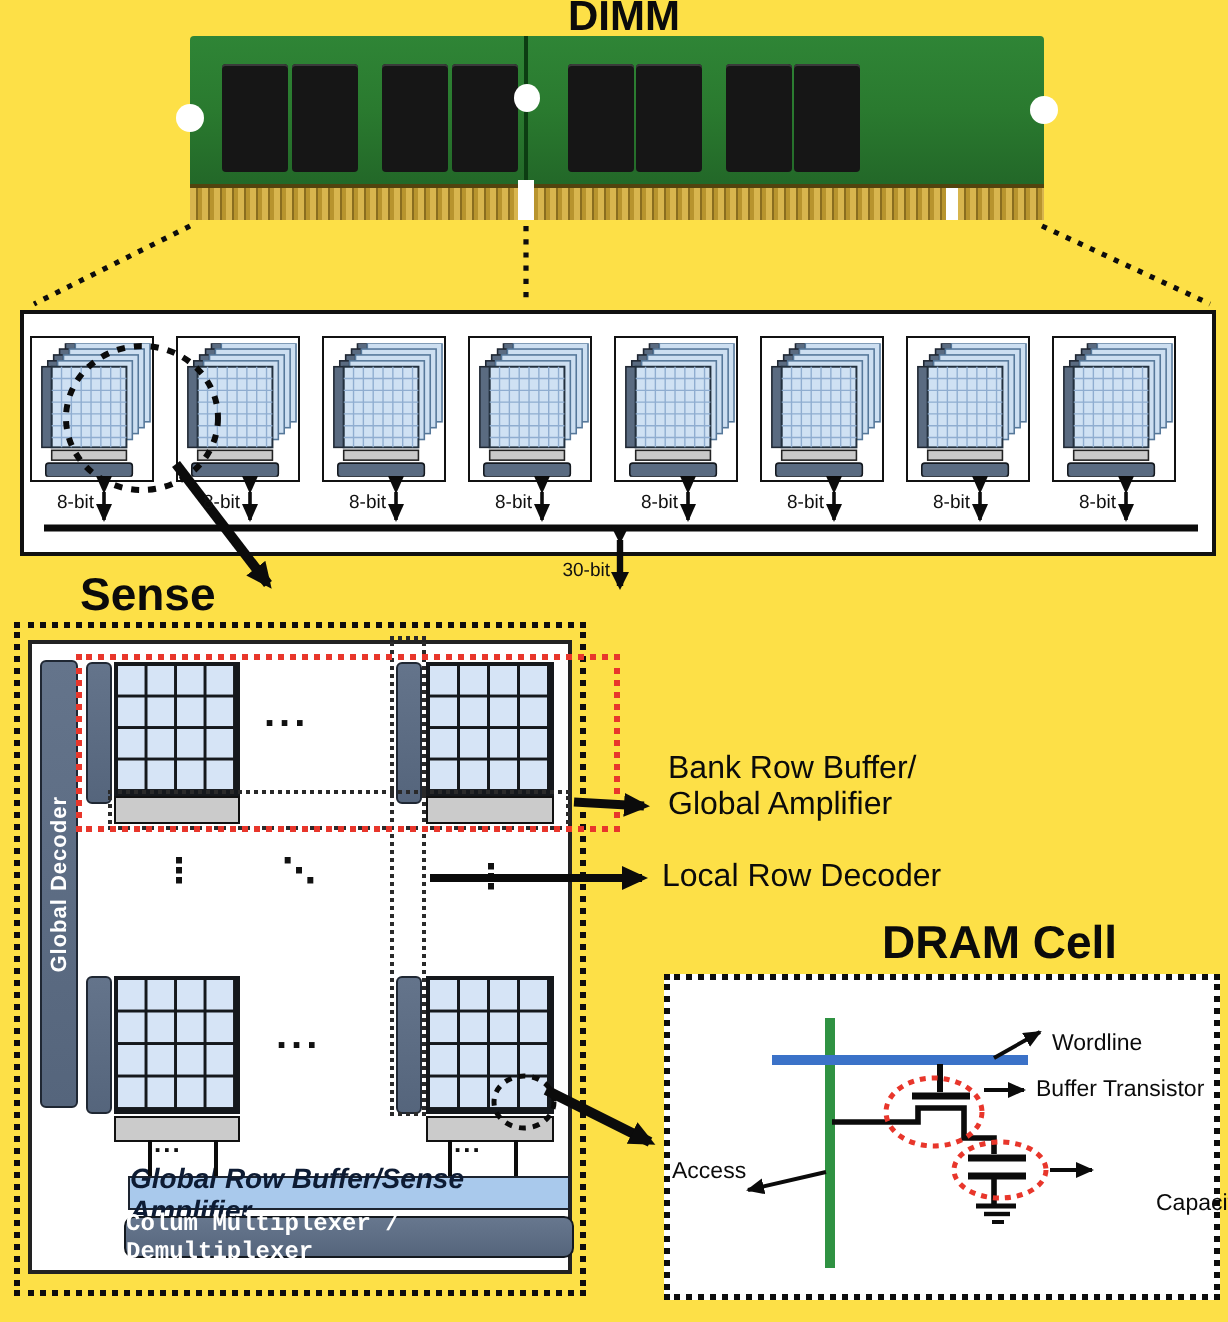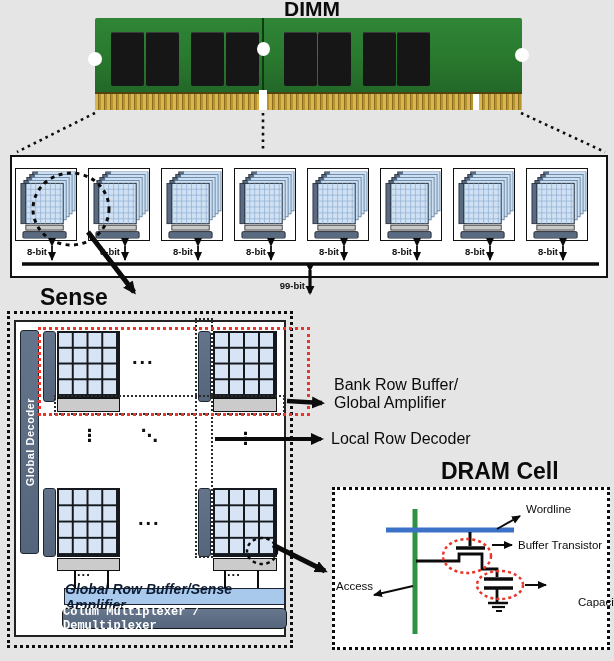--- a/index.html
+++ b/index.html
@@ -1,23 +1,23 @@
 <!DOCTYPE html>
 <html><head>
 <meta charset="utf-8">
 <style>
   * { box-sizing: border-box; margin: 0; padding: 0; }
   html,body { background:#fff; }
   body { font-family:"Liberation Sans","DejaVu Sans",sans-serif; color:#111; }
-  #page { position:relative; width:614px; height:661px; background:#e5e5e5; overflow:hidden; }
+  #page { position:relative; width:614px; height:661px; background:#fde047; overflow:hidden; }
   .abs { position:absolute; }
 
   
   .title { font-weight:bold; color:#0b0b0b; z-index:50; white-space:nowrap; }
-  .small-label { font-size:9.5px; color:#111; z-index:50; white-space:nowrap;font-weight:bold; }
+  .small-label { font-size:9.5px; color:#111; z-index:50; white-space:nowrap; }
   .side-label { font-size:16px; color:#0b0b0b; z-index:50; white-space:nowrap; line-height:18px; }
   .cell-label { font-size:11.5px; color:#0b0b0b; z-index:50; white-space:nowrap; }
   .dots-h { font-size:20px; font-weight:bold; letter-spacing:2px; z-index:20; line-height:10px; }
   .dots-v { font-size:17px; font-weight:bold; z-index:20; line-height:17px; }
 
   
   .dimm { left:95px; top:18px; width:427px; height:92px; z-index:5;
           background:linear-gradient(180deg,#2f8536 0%,#2a7a2f 40%,#1f5f25 100%);
           border-radius:2px; }
   .dimm-split { left:167px; top:0; width:2px; height:74px; background:#0c3d12; }
@@ -163,21 +163,21 @@
 
   <div class="abs small-label" style="left:17px;  top:246px; width:30px; text-align:right;">8-bit</div>
   <div class="abs small-label" style="left:90px;  top:246px; width:30px; text-align:right;">8-bit</div>
   <div class="abs small-label" style="left:163px; top:246px; width:30px; text-align:right;">8-bit</div>
   <div class="abs small-label" style="left:236px; top:246px; width:30px; text-align:right;">8-bit</div>
   <div class="abs small-label" style="left:309px; top:246px; width:30px; text-align:right;">8-bit</div>
   <div class="abs small-label" style="left:382px; top:246px; width:30px; text-align:right;">8-bit</div>
   <div class="abs small-label" style="left:455px; top:246px; width:30px; text-align:right;">8-bit</div>
   <div class="abs small-label" style="left:528px; top:246px; width:30px; text-align:right;">8-bit</div>
 
-  <div class="abs small-label" style="left:272px; top:280px; width:33px; text-align:right;">99-bit</div>
+  <div class="abs small-label" style="left:272px; top:280px; width:33px; text-align:right;">30-bit</div>
 
   <div class="abs title" style="left:40px; top:284px; font-size:23px; z-index:50;">Sense</div>
 
   <div class="abs bank-dotted"></div>
   <div class="abs bank-solid"></div>
 
   <div class="abs slatebar globdec">
     <span>Global Decoder</span>
   </div>
 
@@ -216,21 +216,21 @@
 
   <div class="abs side-label" style="left:334px; top:376px;">
     <div>Bank Row Buffer/</div>
     <div>Global Amplifier</div>
   </div>
   <div class="abs title" style="left:441px; top:458px; font-size:23px;">DRAM Cell</div>
 
   <div class="abs side-label" style="left:331px; top:430px;">Local Row Decoder</div>
   <div class="abs cell-dotted"></div>
 
-  <div class="abs cell-label" style="left:526px; top:503px;">Wordline</div>
+  <div class="abs cell-label" style="left:526px; top:516px;">Wordline</div>
   <div class="abs cell-label" style="left:518px; top:539px;">Buffer Transistor</div>
   <div class="abs cell-label" style="left:552px; top:596px;margin-left:26px;">Capacitor</div>
   <div class="abs cell-label" style="left:336px; top:580px;">Access</div>
 
   <svg id="overlay" width="614" height="661" viewBox="0 0 614 661">
     <defs>
       <marker id="arrS" markerUnits="userSpaceOnUse" markerWidth="10" markerHeight="10" refX="8" refY="4" orient="auto">
         <path d="M0,0 L9,4 L0,8 z" fill="#0b0b0b"></path>
       </marker>
       <marker id="arrM" markerUnits="userSpaceOnUse" markerWidth="12" markerHeight="12" refX="7" refY="4.5" orient="auto">

